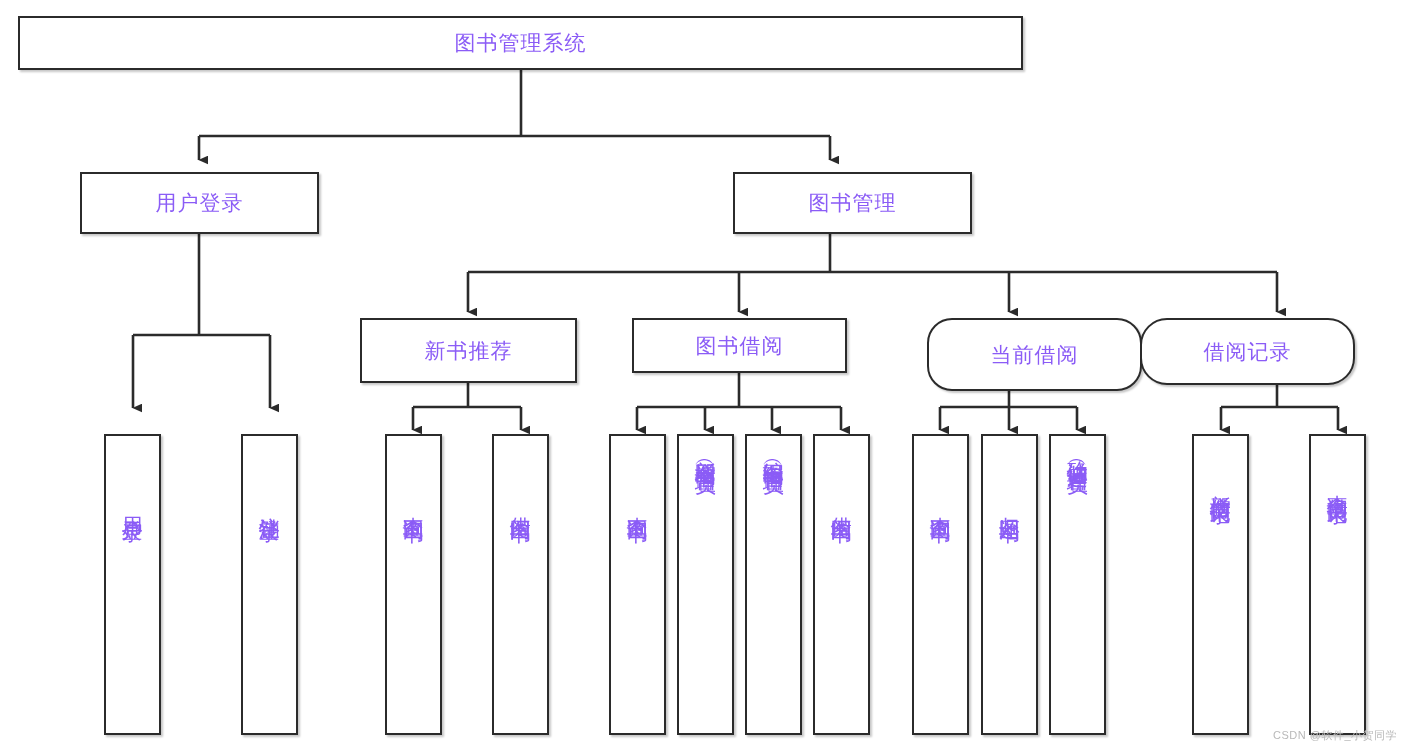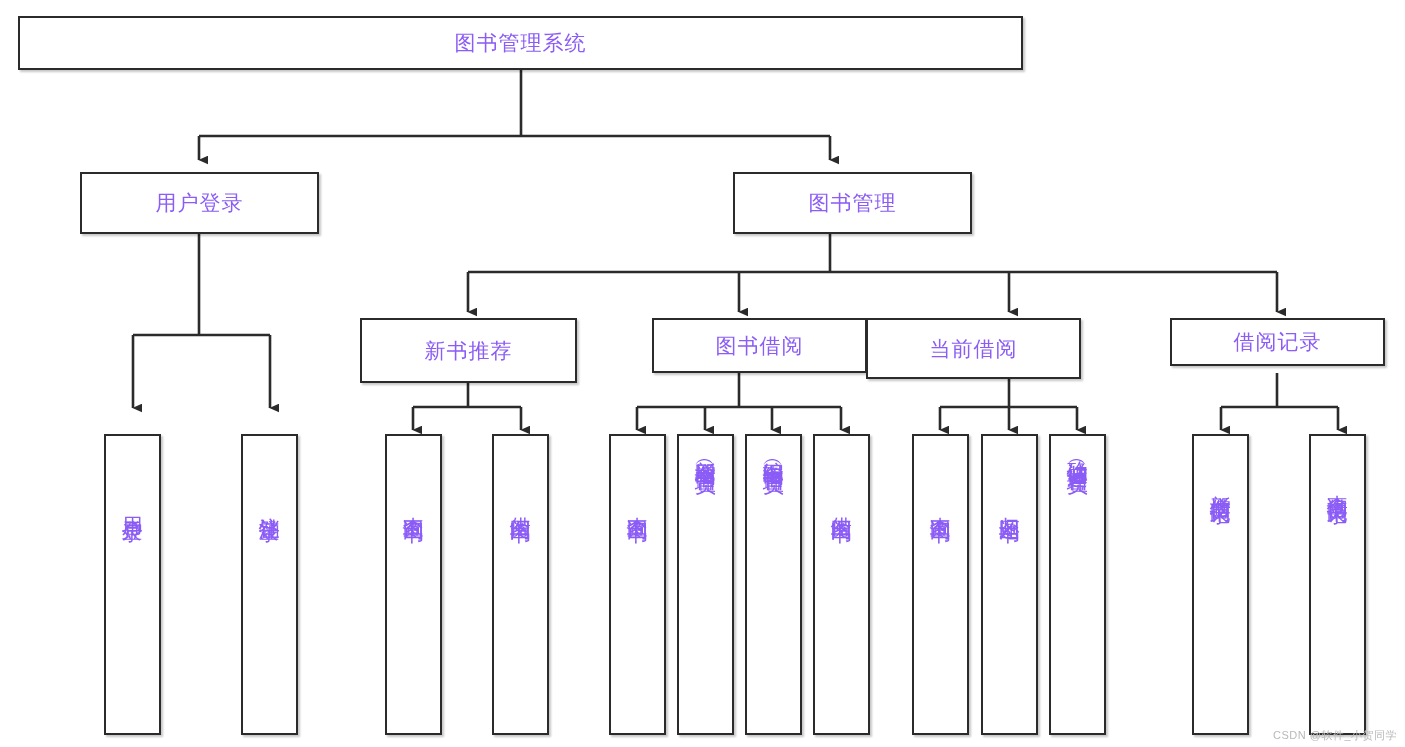--- a/index.html
+++ b/index.html
@@ -132,27 +132,27 @@
   <div class="node h" style="left:80px; top:172px; width:239px; height:62px;">
     <span>用户登录</span>
   </div>
   <div class="node h" style="left:711px; top:172px; width:239px; height:62px;margin-left:22px;">
     <span>图书管理</span>
   </div>
 
   <div class="node h" style="left:360px; top:318px; width:217px; height:65px;">
     <span>新书推荐</span>
   </div>
-  <div class="node h" style="left:632px; top:318px; width:215px; height:55px;margin-left:20px;">
+  <div class="node h" style="left:632px; top:318px; width:215px; height:55px;">
     <span>图书借阅</span>
   </div>
-  <div class="node h" style="left:866px; top:318px; width:215px; height:61px;">
+  <div class="node h" style="left:927px; top:318px; width:215px; height:73px;border-radius:25px;">
     <span>当前借阅</span>
   </div>
-  <div class="node h" style="left:1170px; top:318px; width:215px; height:48px;">
+  <div class="node h" style="left:1140px; top:318px; width:215px; height:67px;border-radius:27px;">
     <span>借阅记录</span>
   </div>
 
   <div class="node v mid" style="left:104px; top:434px; width:57px; height:301px;">
     <span class="vlabel">用户登录</span>
   </div>
   <div class="node v mid" style="left:241px; top:434px; width:57px; height:301px;">
     <span class="vlabel">注销登录</span>
   </div>
 

